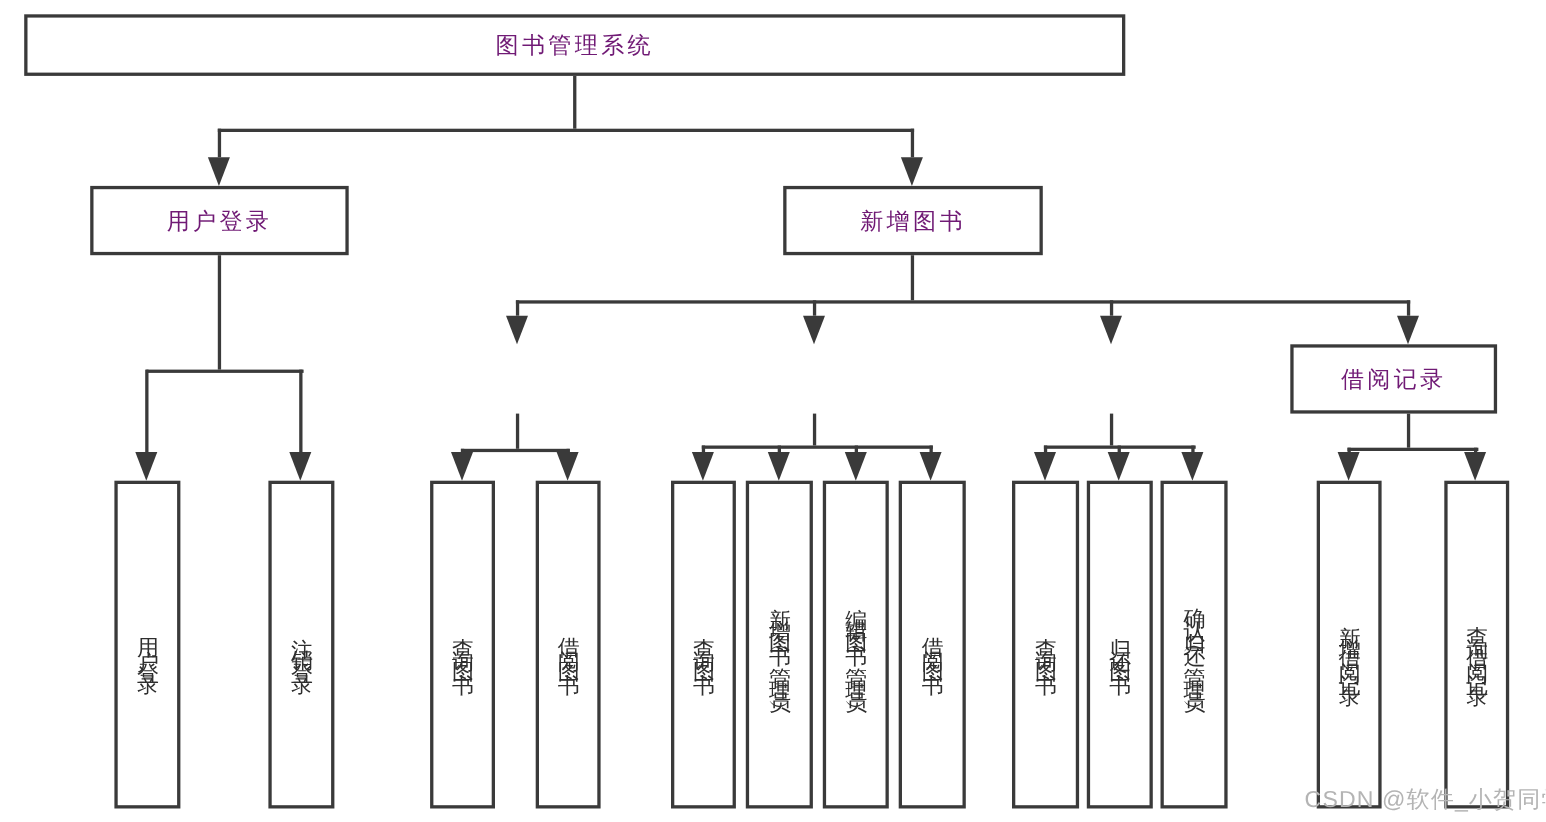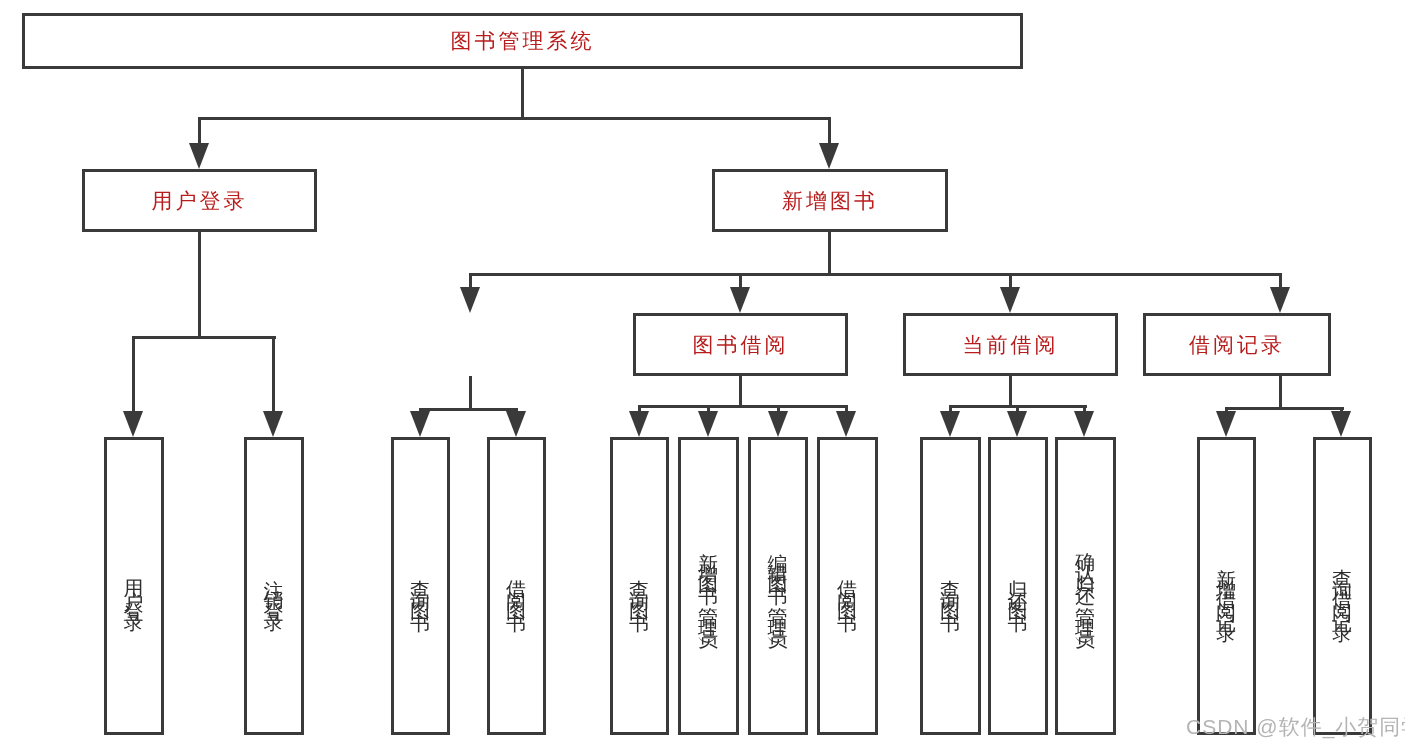--- a/index.html
+++ b/index.html
@@ -10,21 +10,21 @@
     font-family:"Liberation Sans","DejaVu Sans",sans-serif;
     overflow:hidden;
   }
   
   .hbox{
     position:absolute;
     box-sizing:border-box;
     background:#fff;
     border:3px solid #3a3a3a;
     display:flex;align-items:center;justify-content:center;
-    font-size:21px;letter-spacing:3px;color:#b91c1c;
+    font-size:21px;letter-spacing:3px;color:#701a75;
     white-space:nowrap;
   }
   
   .leaf{
     position:absolute;
     top:437px;height:298px;
     box-sizing:border-box;
     background:#fff;
     border:3px solid #3a3a3a;
     display:flex;align-items:center;justify-content:center;
@@ -91,27 +91,21 @@
   <i class="hl" style="left:469px;top:273px;width:813px"></i>
   <i class="vl" style="left:469px;top:273px;height:14px"></i>
   <i class="ah" style="left:460px;top:287px"></i>
   <i class="vl" style="left:739px;top:273px;height:14px"></i>
   <i class="ah" style="left:730px;top:287px"></i>
   <i class="vl" style="left:1009px;top:273px;height:14px"></i>
   <i class="ah" style="left:1000px;top:287px"></i>
   <i class="vl" style="left:1279px;top:273px;height:14px"></i>
   <i class="ah" style="left:1270px;top:287px"></i>
 
-  <div class="hbox" style="left:633px;top:313px;width:215px;height:63px">
-    <span>图书借阅</span>
-  </div>
-  <div class="hbox" style="left:903px;top:313px;width:215px;height:63px">
-    <span>当前借阅</span>
-  </div>
-  <div class="hbox" style="left:1143px;top:313px;width:188px;height:63px">
+  <div class="hbox" style="left:1173px;top:313px;width:188px;height:63px">
     <span>借阅记录</span>
   </div>
 
   <i class="vl" style="left:469px;top:376px;height:32px"></i>
   <i class="hl" style="left:419px;top:408px;width:99px"></i>
   <i class="vl" style="left:419px;top:408px;height:3px"></i>
   <i class="ah" style="left:410px;top:411px"></i>
   <i class="vl" style="left:515px;top:408px;height:3px"></i>
   <i class="ah" style="left:506px;top:411px"></i>
 

